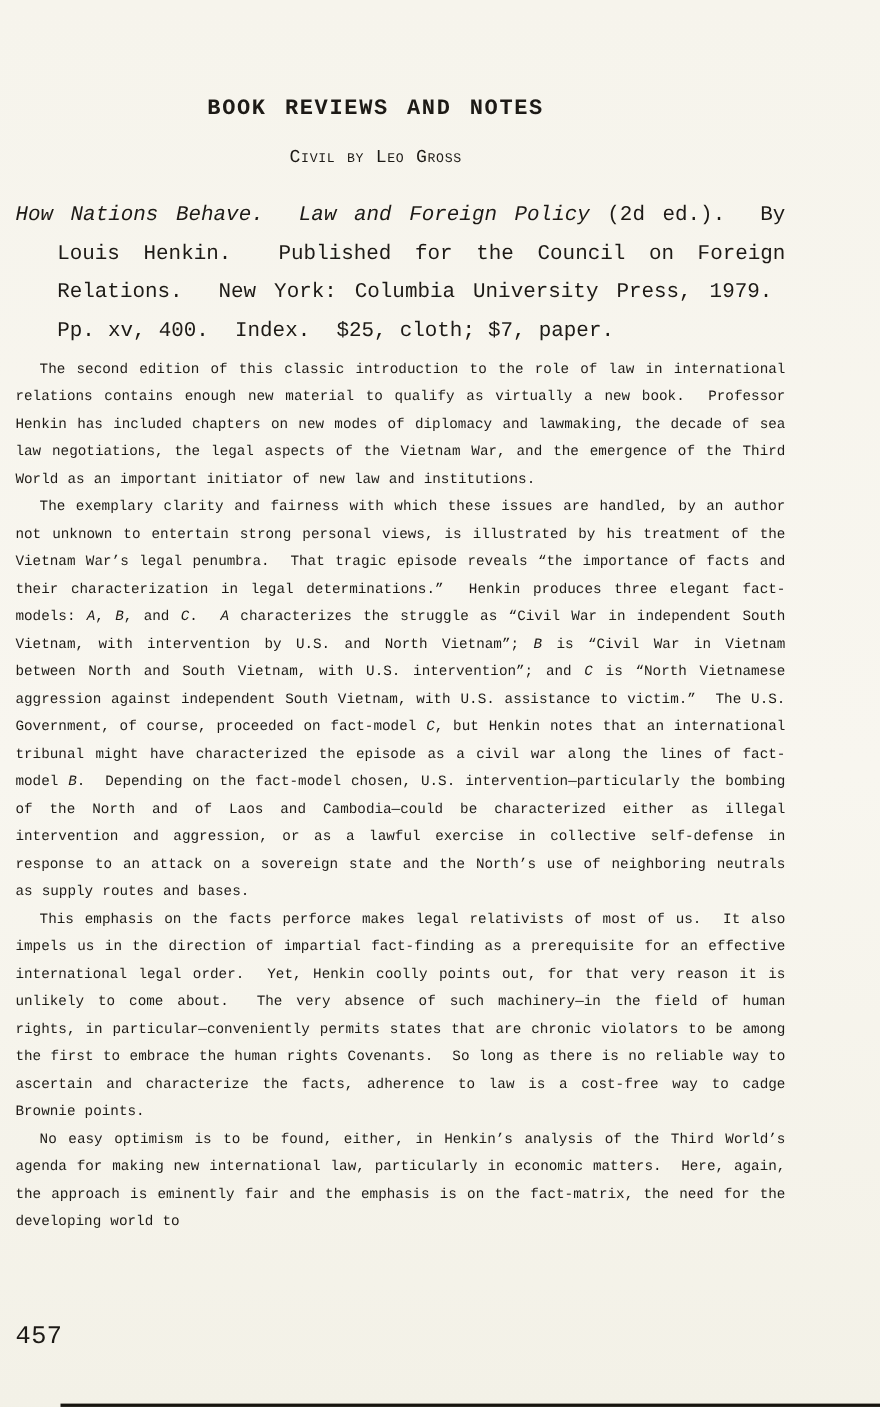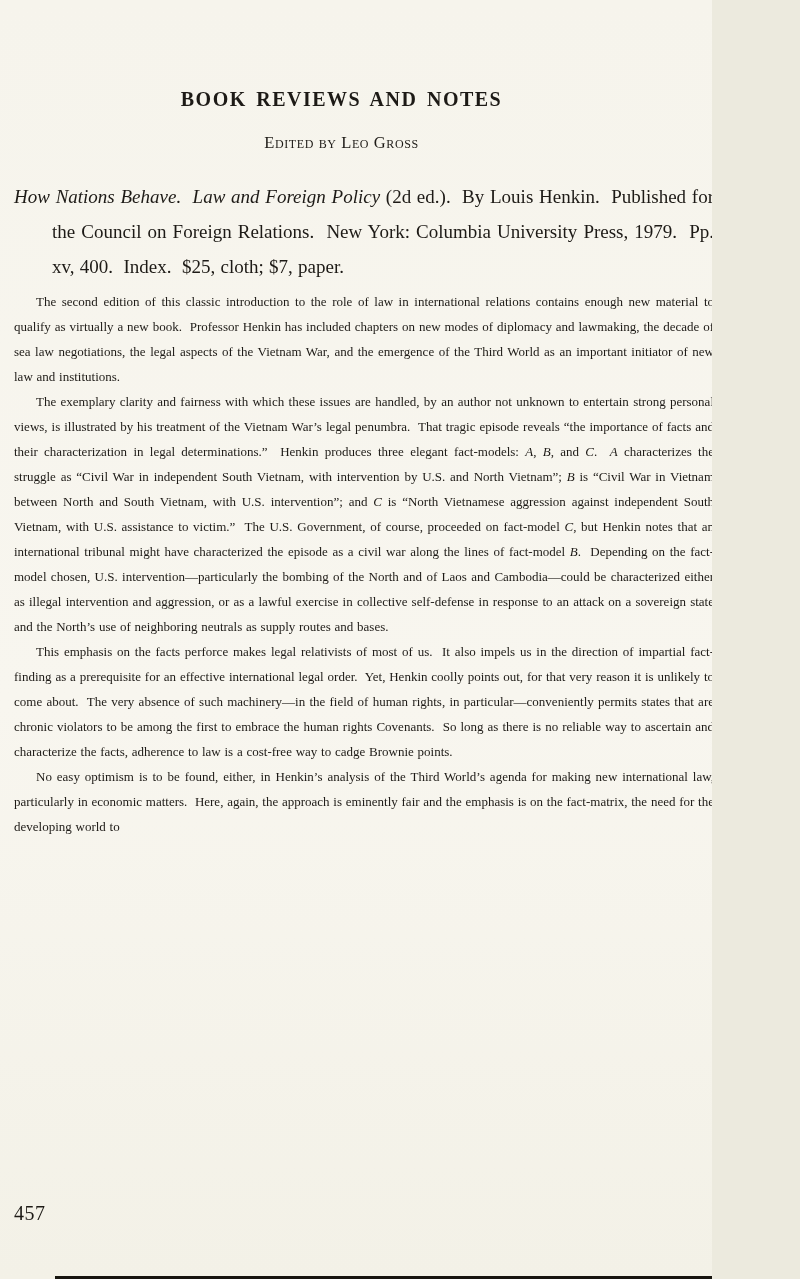--- a/index.html
+++ b/index.html
@@ -3,24 +3,25 @@
 <meta charset="utf-8">
 <style>
   html, body { margin: 0; padding: 0; }
   body {
     width: 800px; height: 1279px;
     background: #eceade;
     font-family: "Liberation Serif", serif;
   }
   .page {
     position: relative;
-    width: 712px; height: 1279px;
+    width: 800px; height: 1279px;
     overflow: hidden;
     background: linear-gradient(180deg, #f6f4ec 0%, #f8f6ef 55%, #f3f1e7 100%);
     color: #1d1a16;
+    font-family: Liberation Mono, monospace;
   }
   .content {
     position: absolute;
     left: 14px; top: 0;
     width: 700px;
   }
   .title {
     margin: 0 45px 0 0;
     padding-top: 88px;
     text-align: center;
@@ -52,37 +53,37 @@
     line-height: 25px;
     text-align: justify;
     text-indent: 22px;
     word-spacing: 0.5px;
   }
   .it { font-style: italic; }
   .rm { font-style: normal; }
   .page-number {
     position: absolute;
     left: 14px; top: 1202px;
-    font-size: 20px;
+    font-size: 23px;
     letter-spacing: 0.5px;
   }
   .scan-edge {
     position: absolute;
     left: 55px; right: 0; bottom: 0;
     height: 3px;
     background: #17150f;
   }
 </style>
 </head>
 <body>
 
 <div class="page">
   <div class="content">
     <h1 class="title">BOOK REVIEWS AND NOTES</h1>
-    <div class="editor">Edited by Leo Gross</div>
+    <div class="editor">Civil by Leo Gross</div>
     <div class="citation"><span class="it">How Nations Behave.&nbsp; Law and Foreign Policy</span><span class="rm"> (2d ed.).&nbsp; By Louis Henkin.&nbsp; Published for the Council on Foreign Relations.&nbsp; New York: Columbia University Press, 1979.&nbsp; Pp. xv, 400.&nbsp; Index.&nbsp; $25, cloth; $7, paper.</span></div>
     <div class="body-block">
         <p class="body-para"><span class="rm">The second edition of this classic introduction to the role of law in international relations contains enough new material to qualify as virtually a new book.&nbsp; Professor Henkin has included chapters on new modes of diplomacy and lawmaking, the decade of sea law negotiations, the legal aspects of the Vietnam War, and the emergence of the Third World as an important initiator of new law and institutions.</span></p>
         <p class="body-para"><span class="rm">The exemplary clarity and fairness with which these issues are handled, by an author not unknown to entertain strong personal views, is illustrated by his treatment of the Vietnam War’s legal penumbra.&nbsp; That tragic episode reveals “the importance of facts and their characterization in legal determinations.”&nbsp; Henkin produces three elegant fact-models: </span><span class="it">A</span><span class="rm">, </span><span class="it">B</span><span class="rm">, and </span><span class="it">C</span><span class="rm">.&nbsp; </span><span class="it">A</span><span class="rm"> characterizes the struggle as “Civil War in independent South Vietnam, with intervention by U.S. and North Vietnam”; </span><span class="it">B</span><span class="rm"> is “Civil War in Vietnam between North and South Vietnam, with U.S. intervention”; and </span><span class="it">C</span><span class="rm"> is “North Vietnamese aggression against independent South Vietnam, with U.S. assistance to victim.”&nbsp; The U.S. Government, of course, proceeded on fact-model </span><span class="it">C</span><span class="rm">, but Henkin notes that an international tribunal might have characterized the episode as a civil war along the lines of fact-model </span><span class="it">B</span><span class="rm">.&nbsp; Depending on the fact-model chosen, U.S. intervention—particularly the bombing of the North and of Laos and Cambodia—could be characterized either as illegal intervention and aggression, or as a lawful exercise in collective self-defense in response to an attack on a sovereign state and the North’s use of neighboring neutrals as supply routes and bases.</span></p>
         <p class="body-para"><span class="rm">This emphasis on the facts perforce makes legal relativists of most of us.&nbsp; It also impels us in the direction of impartial fact-finding as a prerequisite for an effective international legal order.&nbsp; Yet, Henkin coolly points out, for that very reason it is unlikely to come about.&nbsp; The very absence of such machinery—in the field of human rights, in particular—conveniently permits states that are chronic violators to be among the first to embrace the human rights Covenants.&nbsp; So long as there is no reliable way to ascertain and characterize the facts, adherence to law is a cost-free way to cadge Brownie points.</span></p>
         <p class="body-para"><span class="rm">No easy optimism is to be found, either, in Henkin’s analysis of the Third World’s agenda for making new international law, particularly in economic matters.&nbsp; Here, again, the approach is eminently fair and the emphasis is on the fact-matrix, the need for the developing world to</span></p>
       </div>
   </div>
   <div class="page-number">457</div>
   <div class="scan-edge"></div>

